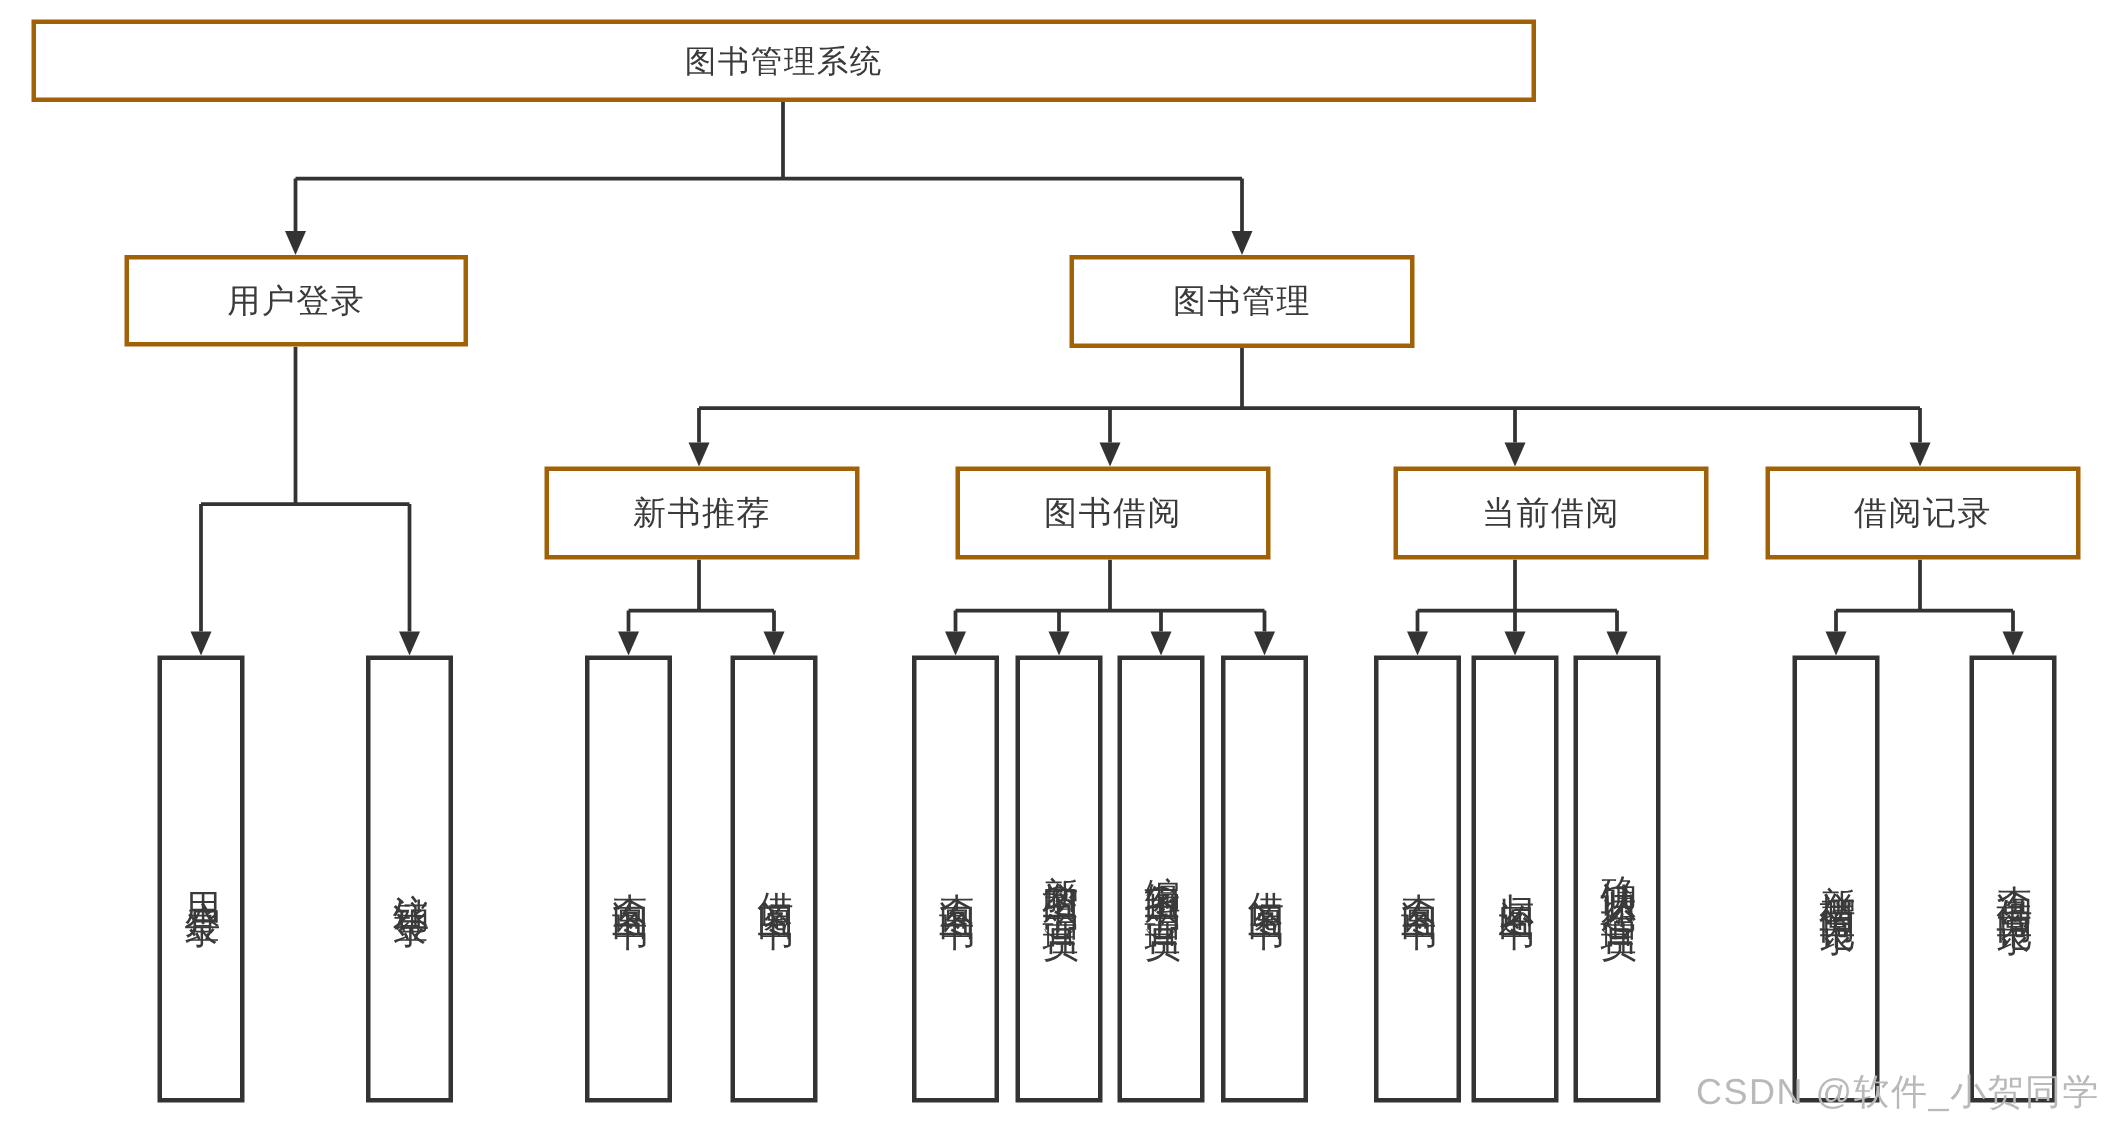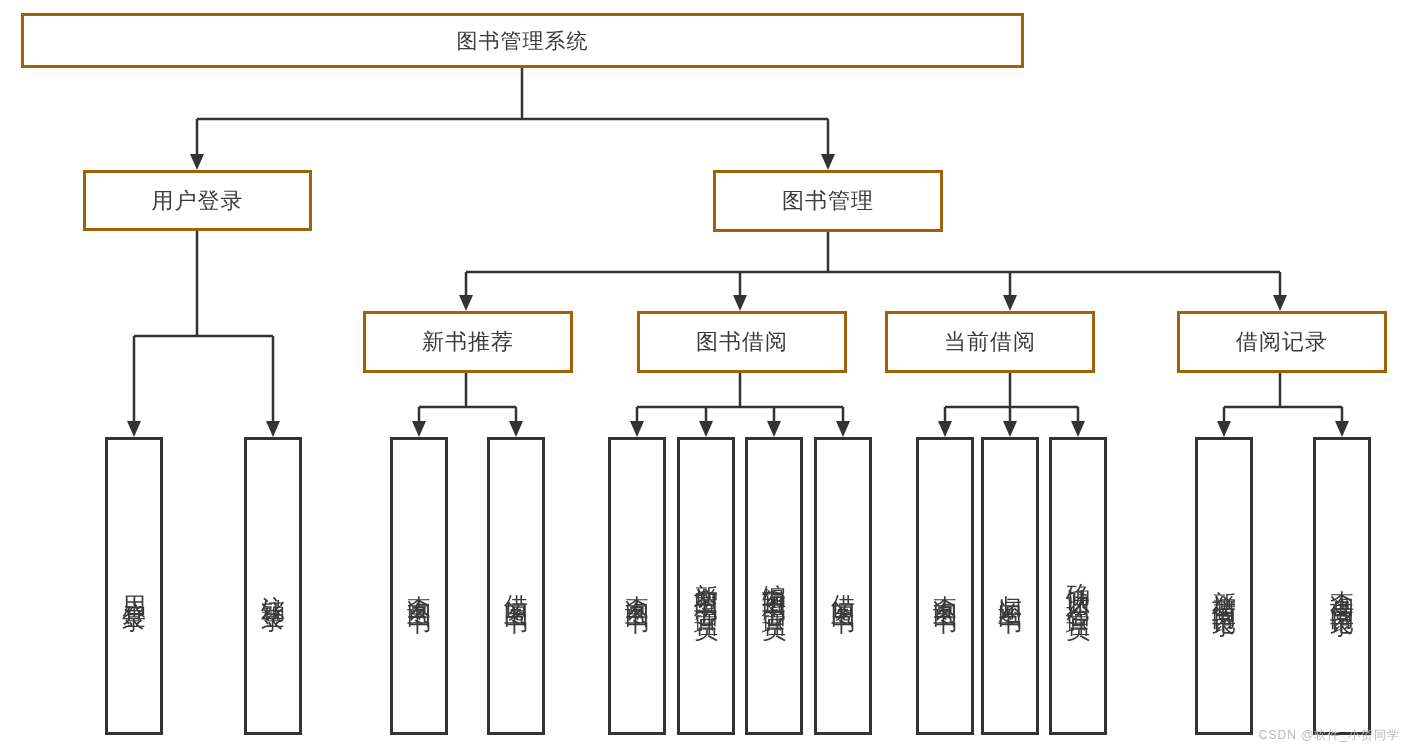--- a/index.html
+++ b/index.html
@@ -16,39 +16,39 @@
     display:flex;align-items:center;justify-content:center;
     color:#3a3a3a;
   }
   .hnode{font-size:22px;letter-spacing:1px;}
   .root{left:21px;top:13px;width:1003px;height:55px;font-size:21px;}
   .n-user-login{left:83px;top:170px;width:229px;height:61px;}
   .n-book-mgmt{left:713px;top:170px;width:230px;height:62px;}
   .lvl3{top:311px;width:210px;height:62px;}
   .n-newbook{left:363px;}
   .n-borrow{left:637px;}
-  .n-current{left:885px;text-align:center;}
+  .n-current{left:929px;text-align:center;}
   .n-record{left:1177px;text-align:right;}
   .leaf{
     position:absolute;z-index:2;top:437px;width:58px;height:298px;
     border:3px solid #333333;background:#ffffff;
     display:flex;align-items:center;justify-content:center;
   }
   .leaf span{
     writing-mode:vertical-rl;text-orientation:mixed;
     font-size:24px;line-height:1;letter-spacing:5px;color:#3a3a3a;
   }
   .l1{left:105px;}  .l2{left:244px;}
   .l3{left:390px;}  .l4{left:487px;}
   .l5{left:608px;}  .l6{left:677px;} .l7{left:745px;} .l8{left:814px;}
   .l9{left:916px;}  .l10{left:981px;} .l11{left:1049px;}
   .l12{left:1195px;} .l13{left:1313px;}
   .watermark{
     position:absolute;z-index:3;right:5px;bottom:3px;
-    font-size:12px;color:#b9b9b9;letter-spacing:1px;
+    font-size:24px;color:#b9b9b9;letter-spacing:1px;
   }
 </style>
 </head>
 <body>
 
 <svg class="connectors" width="1405" height="747" viewBox="0 0 1405 747" xmlns="http://www.w3.org/2000/svg">
   <g stroke="#333333" stroke-width="2.5" fill="none">
 
     <path d="M522 68 V119"></path>
     <path d="M197 119 H828"></path>

